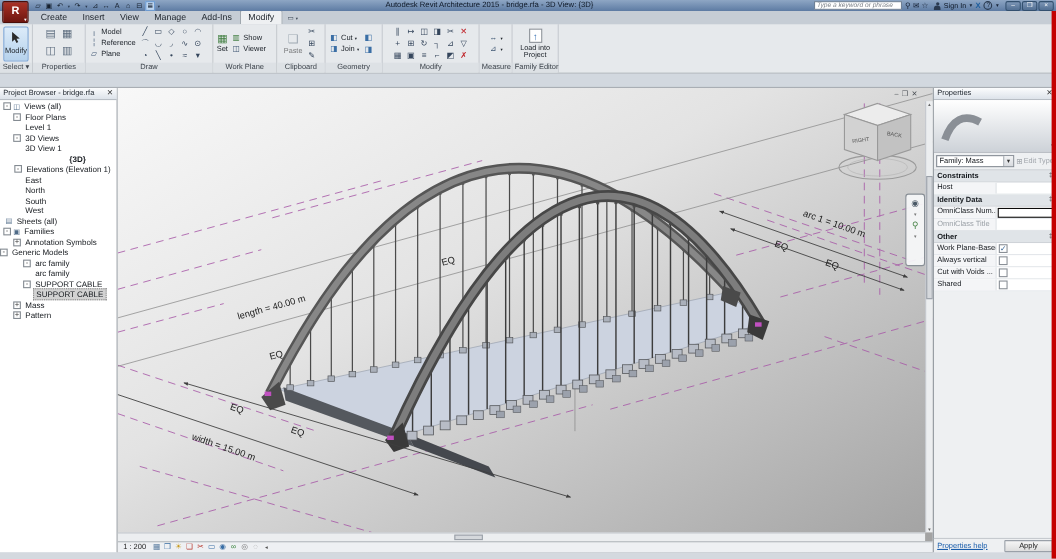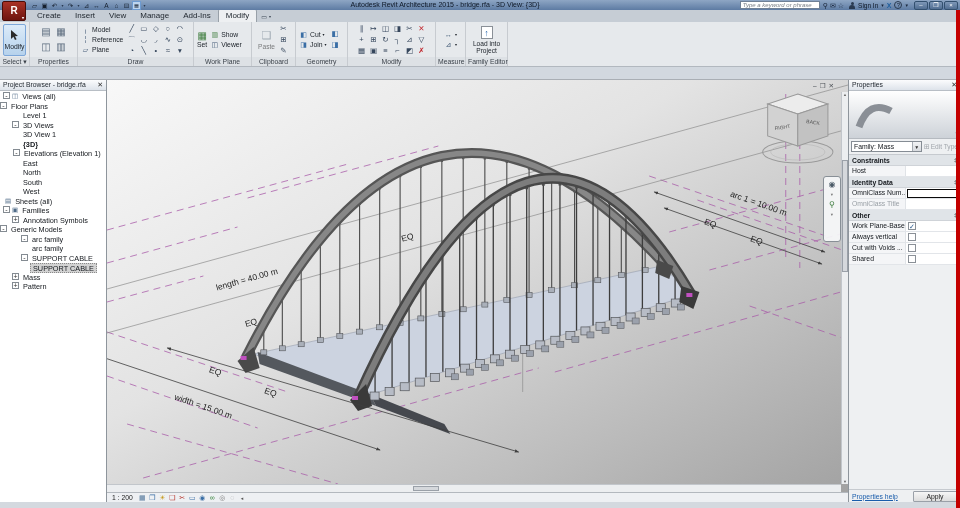--- a/index.html
+++ b/index.html
@@ -48,21 +48,21 @@
 .loadbtn{width:34px;display:flex;flex-direction:column;align-items:center;font-size:6.6px;color:#20262d;text-align:center;line-height:7px;gap:1px}
 .docarrow{width:12px;height:13px;border:1px solid #8a9097;background:#fff;color:#2e6bb0;font-weight:bold;font-size:9px;line-height:12px;text-align:center}
 .options{height:13px;background:#d2d8df;border-bottom:1px solid #a9aeb4}
 
 .main{display:flex;height:422px}
 
 .pb{width:107px;background:#fff;border-right:1px solid #8e959c;display:flex;flex-direction:column}
 .pb-header{height:11px;background:linear-gradient(#fbfcfd,#dde3ea);border-bottom:1px solid #b8bec5;font-size:6.8px;line-height:10px;padding:0 3px;display:flex;justify-content:space-between;color:#1c232b;white-space:nowrap}
 .pb-x{font-size:7px;color:#333}
 .pb-tree{flex:1;padding-top:1px;overflow:hidden}
-.trow{height:9.5px;display:flex;font-size:7.3px;color:#14181d;white-space:nowrap}
+.trow{height:9.5px;display:flex;align-items:center;font-size:7.3px;color:#14181d;white-space:nowrap}
 .trow .lbl{padding:0 2px}
 .trow .lbl.bold{font-weight:bold}
 .trow.sel .lbl{background:#d2d2d2;border:1px dotted #8a8a8a}
 .gbox{width:7px;height:7px;min-width:7px;border:1px solid #848b92;background:#fff;font-size:7px;line-height:5px;text-align:center;color:#333;margin-right:2px}
 .ticon{font-size:6.5px;color:#4f6b88;margin-right:2px}
 
 .canvas-wrap{flex:1;position:relative;background:linear-gradient(150deg,#f8f8f8 0%,#e3e3e3 40%,#a1a1a1 100%);overflow:hidden}
 svg.scene{position:absolute;left:0;top:0;width:100%;height:404px;display:block}
 .winctl{position:absolute;top:2px;right:14px;display:flex;gap:3px;z-index:3}
 .wc{font-size:6.5px;line-height:7px;color:#4a4f55}
@@ -344,35 +344,35 @@
     <div class="pb-header">
       <span>Project Browser - bridge.rfa</span>
       <span class="pb-x">✕</span>
     </div>
     <div class="pb-tree" id="pb-tree">
         <div class="trow" style="padding-left: 3px;">
           <span class="gbox">-</span>
           <span class="ticon">◫</span>
           <span class="lbl">Views (all)</span>
         </div>
-        <div class="trow" style="">
+        <div class="trow" style="padding-left: 12px;">
           <span class="gbox">-</span>
           <span class="lbl">Floor Plans</span>
         </div>
         <div class="trow" style="padding-left: 21px;">
           <span class="lbl">Level 1</span>
         </div>
         <div class="trow" style="padding-left: 12px;">
           <span class="gbox">-</span>
           <span class="lbl">3D Views</span>
         </div>
         <div class="trow" style="padding-left: 21px;">
           <span class="lbl">3D View 1</span>
         </div>
-        <div class="trow" style="padding-left: 21px;">
+        <div class="trow" style="padding-left: 21px; margin-left: 40px;">
           <span class="lbl bold">{3D}</span>
         </div>
         <div class="trow" style="padding-left: 13px;">
           <span class="gbox">-</span>
           <span class="lbl">Elevations (Elevation 1)</span>
         </div>
         <div class="trow" style="padding-left: 21px;">
           <span class="lbl">East</span>
         </div>
         <div class="trow" style="padding-left: 21px;">

